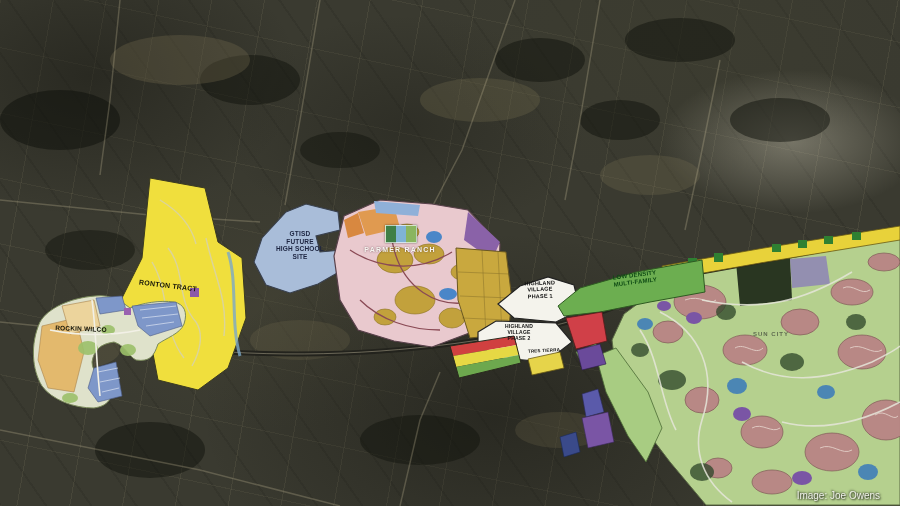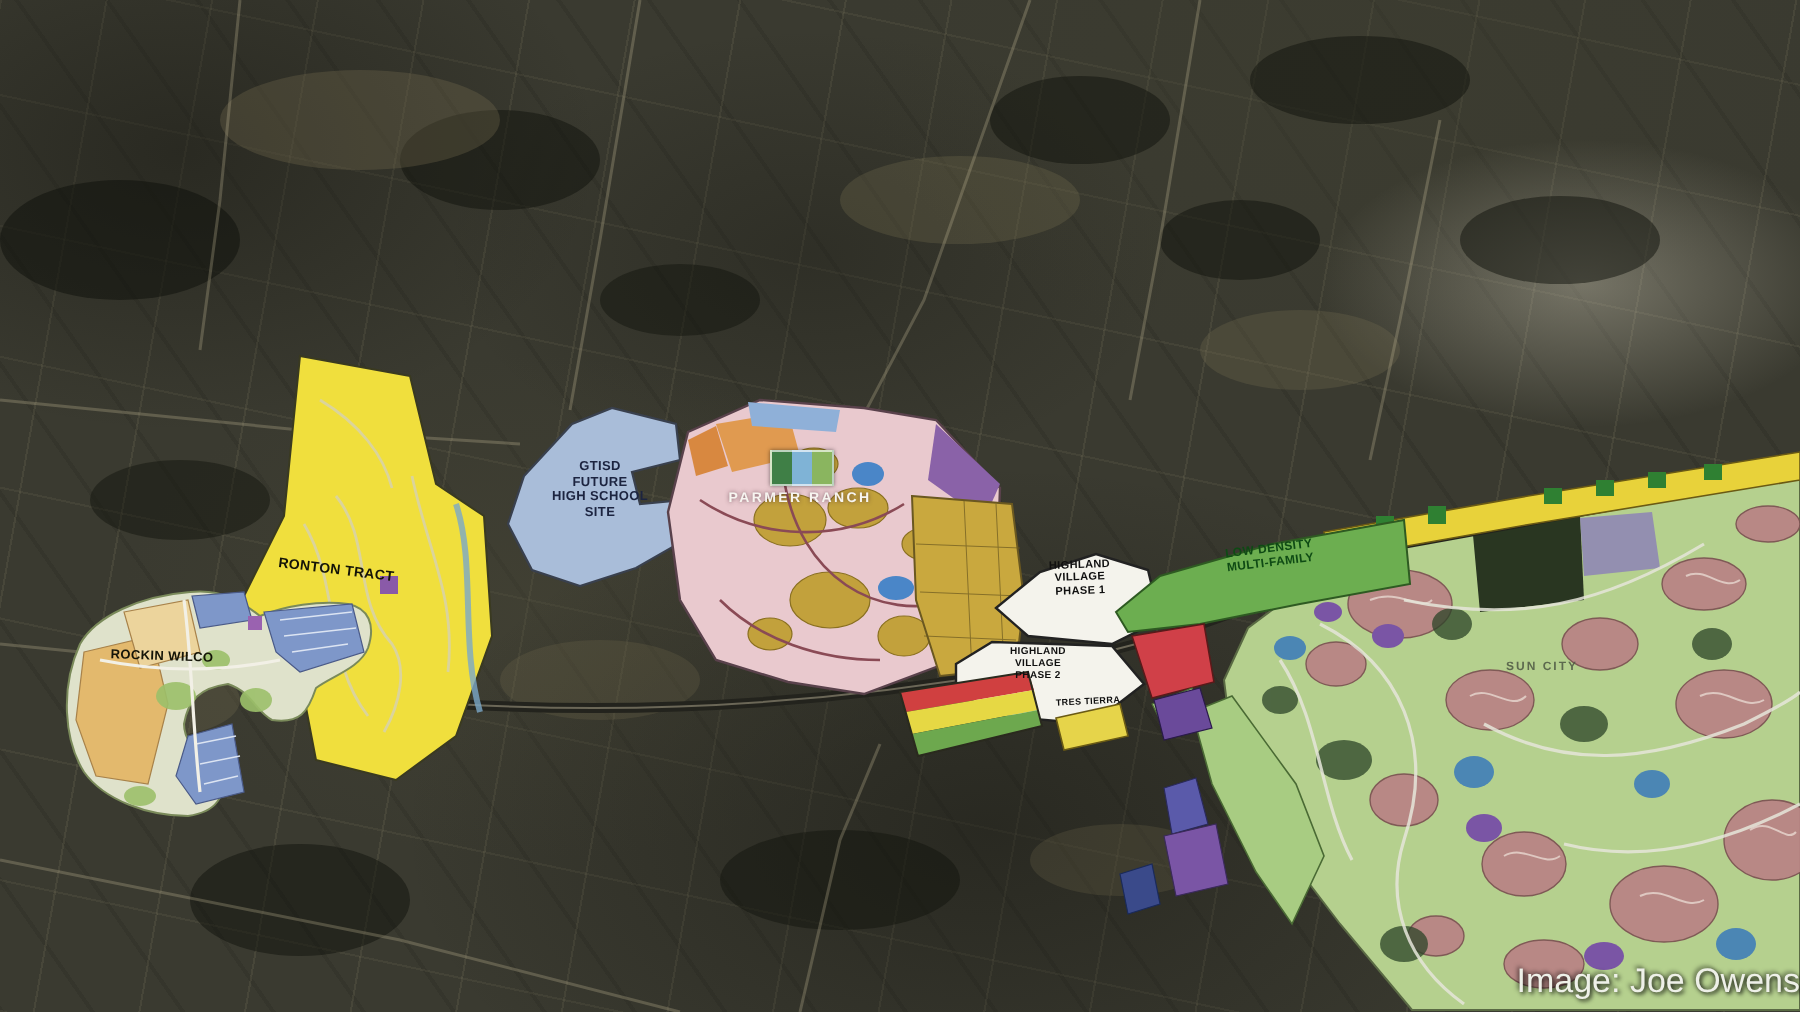--- a/index.html
+++ b/index.html
@@ -22,21 +22,21 @@
   .lbl{
     position:absolute;font-weight:bold;white-space:pre-line;text-align:center;
     line-height:1.18;pointer-events:none;letter-spacing:.2px;
   }
   .logo{
     position:absolute;left:385px;top:225px;width:30px;height:16px;
     background:linear-gradient(90deg,#3f7f46 0 34%,#7fb3d6 34% 67%,#8ab55f 67%);
     border:1px solid rgba(255,255,255,.65);box-shadow:0 0 2px rgba(0,0,0,.5);
   }
   .credit{
-    position:absolute;right:0;bottom:5px;font-size:17px;color:#eef0e8;
+    position:absolute;right:20px;bottom:5px;font-size:10px;color:#eef0e8;
     text-shadow:1px 1px 2px rgba(0,0,0,.85), -1px -1px 2px rgba(0,0,0,.5);
   }
 </style>
 </head>
 <body>
 
 <div class="stage">
 
 <svg width="900" height="506" viewBox="0 0 900 506">
 

